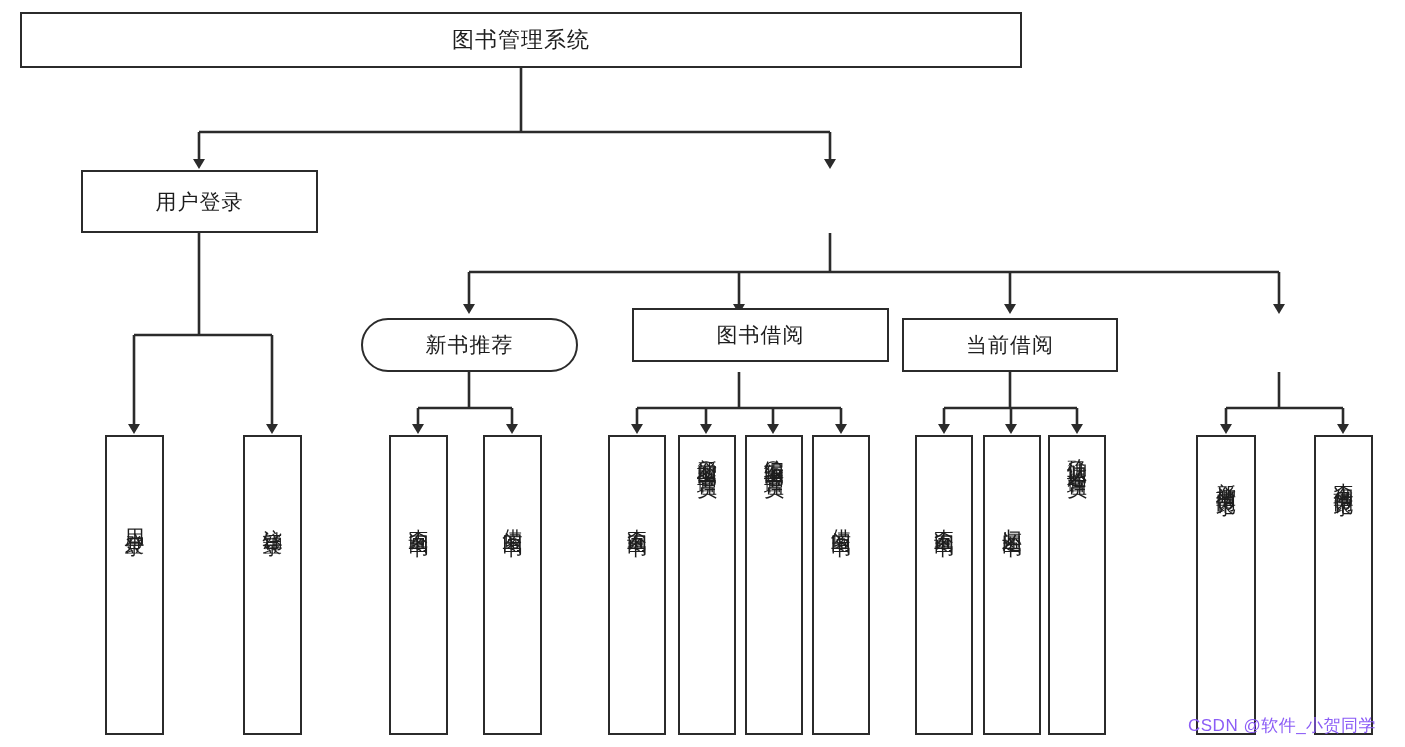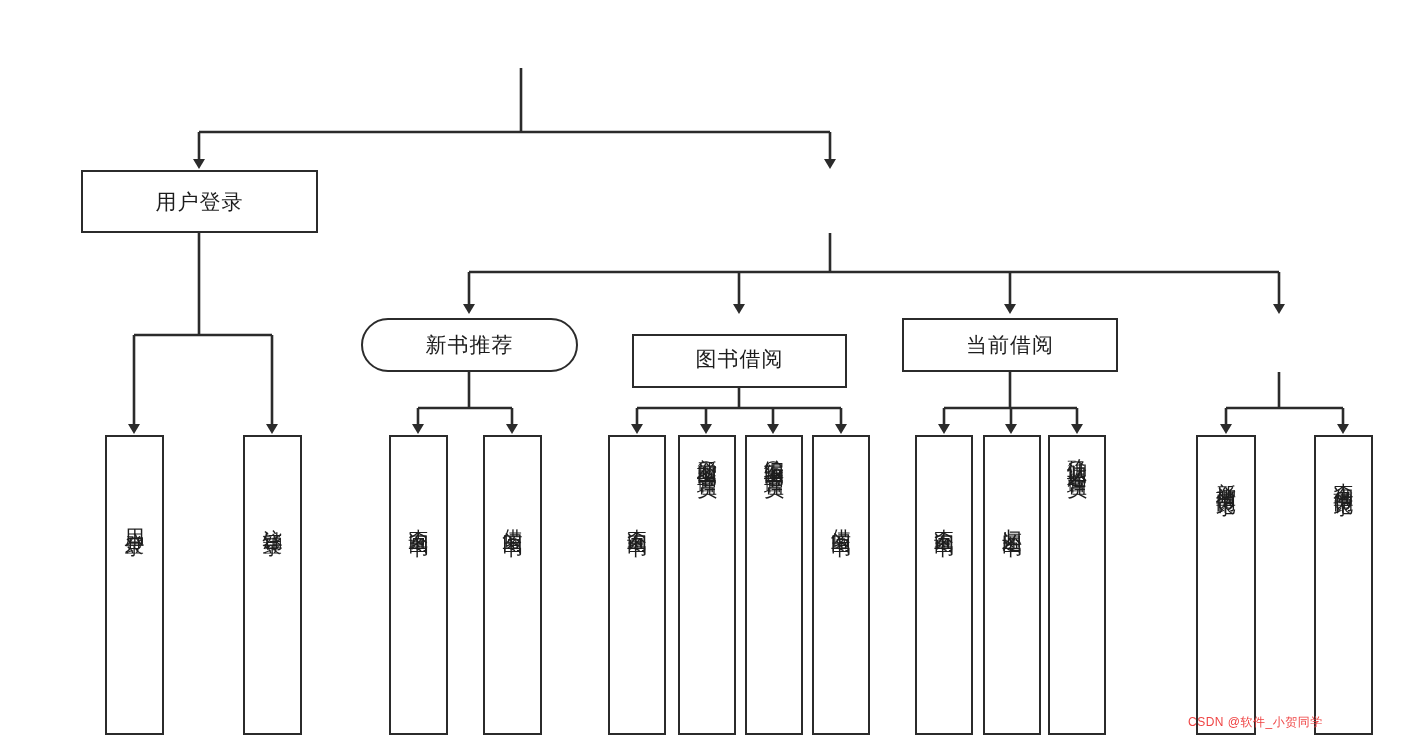--- a/index.html
+++ b/index.html
@@ -63,22 +63,22 @@
   .leaf.align-top .leaf-text {
     margin-top: 6px;
   }
   .leaf.align-upper .leaf-text {
     margin-top: 30px;
   }
   .watermark {
     position: absolute;
     left: 1188px;
     top: 714px;
-    font-size: 12px;
-    color: #ef4444;
+    font-size: 17px;
+    color: #8b5cf6;
     letter-spacing: 0.5px;
     white-space: nowrap;
   }
 </style>
 </head>
 <body>
 
 <div id="diagram-root">
 
   <svg class="wires" viewBox="0 0 1405 747">
@@ -124,29 +124,32 @@
       <path d="M1011,408 L1011,425" marker-end="url(#arrow)"></path>
       <path d="M1077,408 L1077,425" marker-end="url(#arrow)"></path>
 
       <path d="M1279,372 L1279,408"></path>
       <path d="M1226,408 L1343,408"></path>
       <path d="M1226,408 L1226,425" marker-end="url(#arrow)"></path>
       <path d="M1343,408 L1343,425" marker-end="url(#arrow)"></path>
     </g>
   </svg>
 
+  <div class="node horiz root" style="left:20px; top:12px; width:1002px; height:56px;">
+    <span>图书管理系统</span>
+  </div>
 
   <div class="node horiz" style="left:81px; top:170px; width:237px; height:63px;">
     <span>用户登录</span>
   </div>
 
   <div class="node horiz" style="left:361px; top:318px; width:217px; height:54px;border-radius:27px;">
     <span>新书推荐</span>
   </div>
-  <div class="node horiz" style="left:632px; top:334px; width:215px; height:54px;font-family:Liberation Mono, monospace;">
+  <div class="node horiz" style="left:632px; top:308px; width:257px; height:54px;">
     <span>图书借阅</span>
   </div>
   <div class="node horiz" style="left:902px; top:318px; width:216px; height:54px;">
     <span>当前借阅</span>
   </div>
 
   <div class="node leaf align-mid" style="left:105px; top:435px; width:59px; height:300px;">
     <span class="leaf-text">用户登录</span>
   </div>
   <div class="node leaf align-mid" style="left:243px; top:435px; width:59px; height:300px;">

